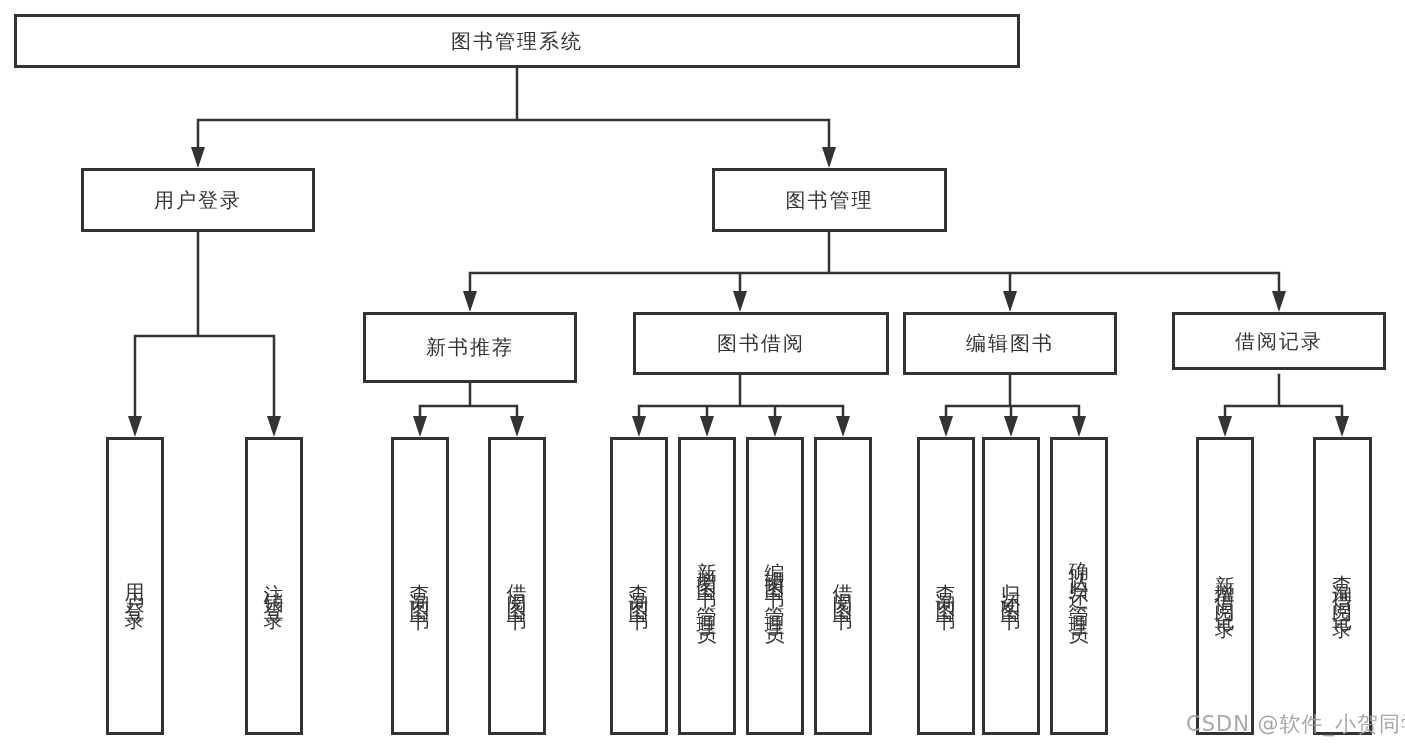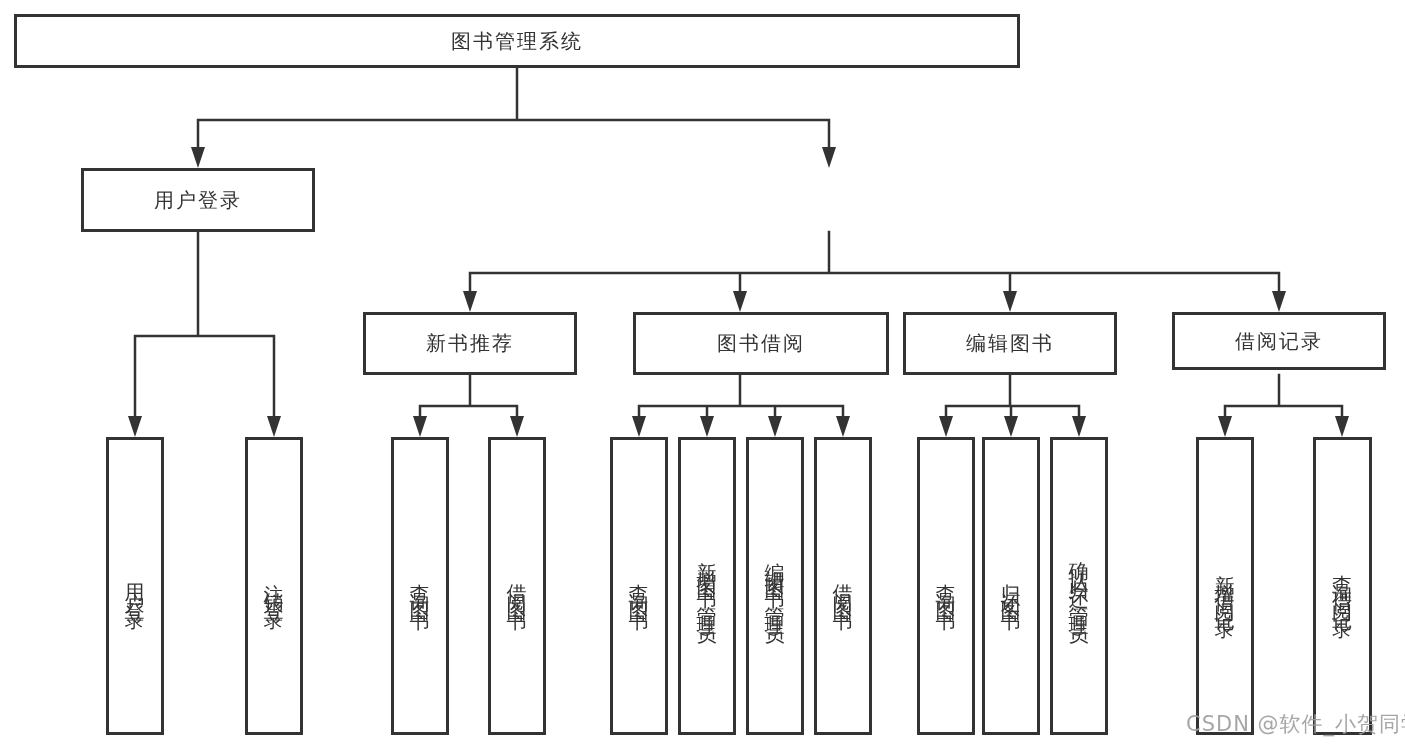--- a/index.html
+++ b/index.html
@@ -75,22 +75,25 @@
     </g>
   </svg>
 
   <div class="node h" style="left:14px;top:14px;width:1006px;height:54px">
     <span class="lbl">图书管理系统</span>
   </div>
 
   <div class="node h" style="left:81px;top:168px;width:234px;height:64px">
     <span class="lbl">用户登录</span>
   </div>
+  <div class="node h" style="left:712px;top:168px;width:235px;height:64px">
+    <span class="lbl">图书管理</span>
+  </div>
 
-  <div class="node h" style="left:363px;top:312px;width:214px;height:63px">
+  <div class="node h" style="left:363px;top:312px;width:214px;height:71px">
     <span class="lbl">新书推荐</span>
   </div>
   <div class="node h" style="left:633px;top:312px;width:256px;height:63px">
     <span class="lbl">图书借阅</span>
   </div>
   <div class="node h" style="left:903px;top:312px;width:214px;height:63px">
     <span class="lbl">编辑图书</span>
   </div>
   <div class="node h" style="left:1172px;top:312px;width:214px;height:58px">
     <span class="lbl">借阅记录</span>

